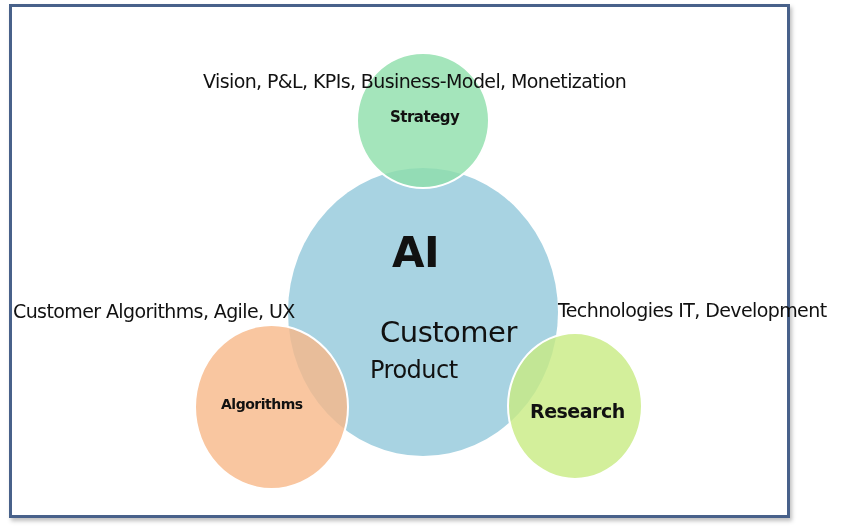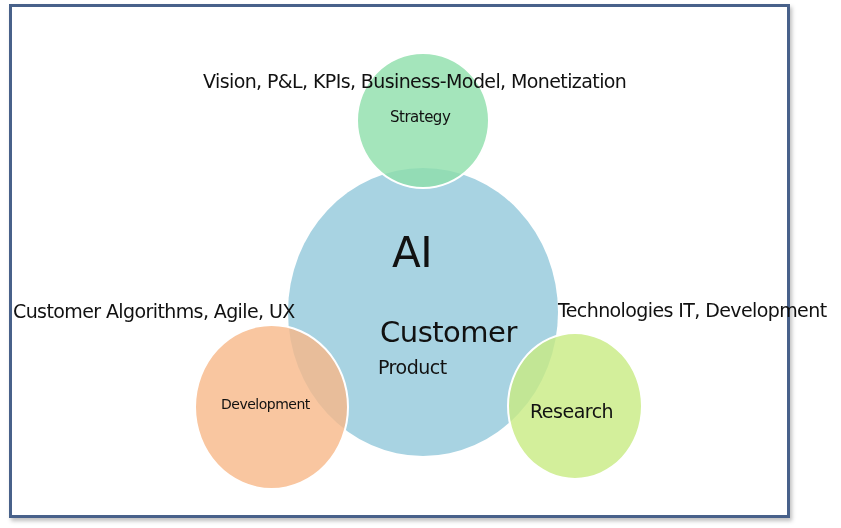--- a/index.html
+++ b/index.html
@@ -5,35 +5,35 @@
     html, body { margin: 0; padding: 0; background: #ffffff; }
     body { width: 841px; height: 528px; position: relative; overflow: hidden; font-family: "Liberation Sans", sans-serif; }
     .frame { position: absolute; left: 9px; top: 4px; width: 775px; height: 508px; border: 3px solid #48618a; box-shadow: 2px 3px 4px rgba(0,0,0,0.25); background: #ffffff; }
     .circle { position: absolute; border-radius: 50%; }
     .c-main { left: 288px; top: 168px; width: 270px; height: 288px; background: #a8d3e2; }
     .c-strat { left: 356px; top: 52px; width: 134px; height: 137px; background: rgba(141,222,170,0.8); border: 2px solid #ffffff; box-sizing: border-box; }
     .c-dev { left: 194px; top: 324px; width: 155px; height: 166px; background: rgba(247,184,136,0.8); border: 2px solid #ffffff; box-sizing: border-box; }
     .c-res { left: 507px; top: 332px; width: 136px; height: 148px; background: rgba(200,235,130,0.8); border: 2px solid #ffffff; box-sizing: border-box; }
     .lbl { position: absolute; white-space: nowrap; color: #111; }
     .ann { font-size: 19px; font-family: "DejaVu Sans", sans-serif; letter-spacing: -0.6px; }
-    .bold { font-weight: normal; font-family: "DejaVu Sans", sans-serif; letter-spacing: -0.5px; }
+    .bold { font-weight: bold; font-family: "DejaVu Sans", sans-serif; letter-spacing: -0.5px; }
   </style>
 </head>
 <body>
 
 <div class="frame"></div>
 
 <div class="circle c-main"></div>
 <div class="circle c-strat"></div>
 <div class="circle c-dev"></div>
 <div class="circle c-res"></div>
 
 <div class="lbl ann" style="left:203px; top:26px;margin-top:44px;">Vision, P&amp;L, KPIs, Business-Model, Monetization</div>
 <div class="lbl ann" style="left:13px; top:300px;">Customer Algorithms, Agile, UX</div>
 <div class="lbl ann" style="left:558px; top:299px;">Technologies IT, Development</div>
 
 <div class="lbl bold" style="left:390px; top:108px; font-size:15px;">Strategy</div>
-<div class="lbl bold" style="left:221px; top:396px; font-size:14px;">Development</div>
+<div class="lbl bold" style="left:221px; top:396px; font-size:14px;">Algorithms</div>
 <div class="lbl bold" style="left:530px; top:392px; font-size:19px;margin-top:8px;">Research</div>
 
 <div class="lbl bold" style="left:392px; top:228px; font-size:42px;">AI</div>
 <div class="lbl" style="left:380px; top:315px; font-size:29px; font-family:'DejaVu Sans', sans-serif; letter-spacing:-0.5px;">Customer</div>
-<div class="lbl" style="left:370px; top:356px; font-size:19px; font-family:'DejaVu Sans', sans-serif; letter-spacing:-0.5px;margin-left:8px;">Product</div>
+<div class="lbl" style="left:370px; top:356px; font-size:24px; font-family:'DejaVu Sans', sans-serif; letter-spacing:-0.5px;">Product</div>
 
 </body></html>

